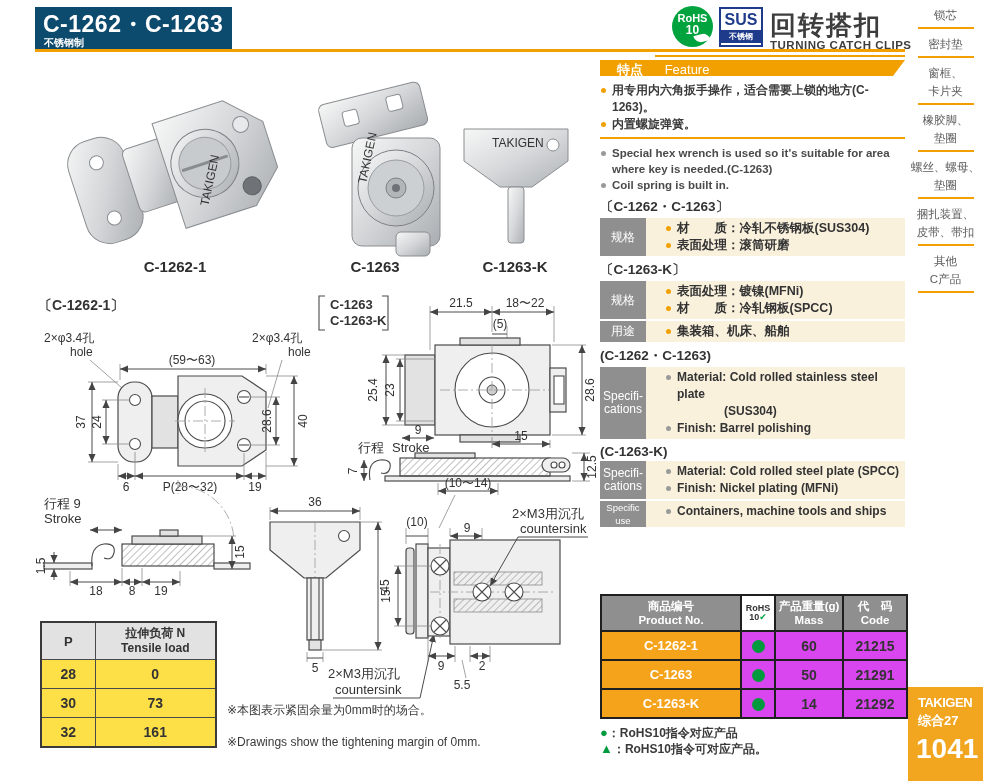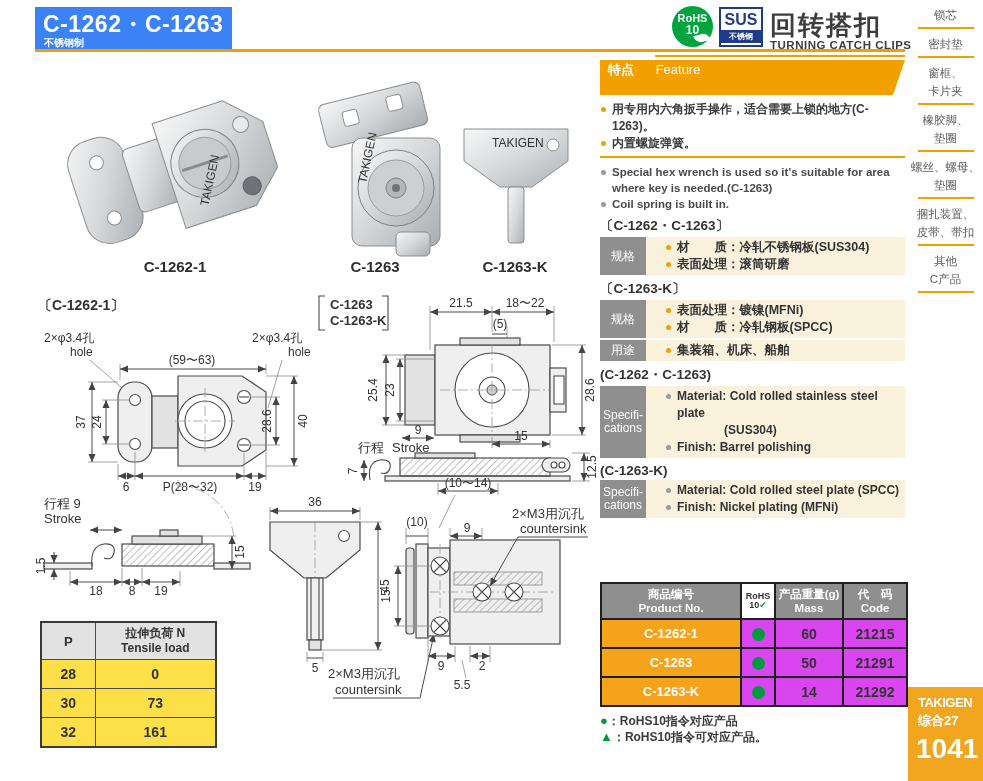--- a/index.html
+++ b/index.html
@@ -1,20 +1,20 @@
 <!DOCTYPE html>
 <html><head>
 <meta charset="utf-8">
 <style>
   html,body{margin:0;padding:0;background:#fff;}
   #page{position:relative;width:983px;height:781px;background:#fff;overflow:hidden;
         font-family:"Liberation Sans","DejaVu Sans",sans-serif;color:#333;}
   .abs{position:absolute;}
   
-  .title-box{left:35px;top:7px;width:197px;height:45px;background:#3b82f6;}
+  .title-box{left:35px;top:7px;width:197px;height:45px;background:#0c4a6e;}
   .title-main{position:absolute;left:8px;top:2px;font-size:23px;font-weight:bold;color:#fff;letter-spacing:.5px;}
   .title-sub{position:absolute;left:9px;bottom:2px;font-size:10px;font-weight:bold;color:#fff;}
   .rule1{left:35px;top:49px;width:870px;height:3px;background:#F2A000;}
   .rule2{left:655px;top:55px;width:250px;height:2px;background:#F2A000;}
   .rohs-badge{left:672px;top:6px;width:41px;height:41px;border-radius:50%;background:#00A33E;color:#fff;text-align:center;}
   .rohs-l1{font-size:11px;font-weight:bold;margin-top:7px;line-height:11px;}
   .rohs-l2{font-size:12px;font-weight:bold;line-height:13px;}
   .rohs-leaf{position:absolute;right:3px;bottom:5px;width:16px;height:8px;background:#fff;border-radius:0 8px 0 8px;transform:rotate(-15deg);}
   .sus-badge{left:719px;top:7px;width:44px;height:40px;border:2.5px solid #1E3A8A;background:#fff;box-sizing:border-box;}
   .sus-main{display:block;text-align:center;font-size:16px;font-weight:bold;color:#1E3A8A;line-height:21px;}
@@ -27,22 +27,22 @@
   .sb-label{font-size:11.5px;color:#5c5c5c;line-height:13px;white-space:pre-line;}
   .sb-item::after{content:"";display:block;width:56px;height:2px;background:#F2A000;margin:4px auto 0;}
   .page-tab{left:908px;top:687px;width:75px;height:94px;background:#F2A620;color:#fff;}
   .pt-brand{position:absolute;left:10px;top:8px;font-size:13px;font-weight:bold;letter-spacing:-.5px;}
   .pt-vol{position:absolute;left:10px;top:25px;font-size:13px;font-weight:bold;}
   .pt-page{position:absolute;left:8px;top:46px;font-size:28px;font-weight:bold;}
   
   .photo-label{font-size:15px;font-weight:bold;color:#2e2e2e;text-align:center;}
   
   .info{left:600px;top:60px;width:305px;}
-  .feat-bar{height:35px;background:#F2A000;clip-path:polygon(0 0,100% 0,calc(100% - 12px) 100%,0 100%);
-            color:#fff;font-size:13px;line-height:20px;}
+  .feat-bar{height:16px;background:#F2A000;clip-path:polygon(0 0,100% 0,calc(100% - 12px) 100%,0 100%);
+            color:#fff;font-size:13px;line-height:20px;padding-left:9px;}
   .feat-cn{font-weight:bold;margin-left:8px;}
   .feat-en{margin-left:18px;}
   .blist{margin:6px 0 4px;}
   .bline{position:relative;padding-left:12px;font-size:12px;font-weight:bold;color:#3a3a3a;line-height:17px;}
   .bline::before{content:"";position:absolute;left:1px;top:6px;width:5px;height:5px;border-radius:50%;background:#F2A000;}
   .bline.en{font-size:11.5px;font-weight:bold;color:#4a4a4a;line-height:16px;}
   .bline.en::before{background:#9a9a9a;}
   .feat-div{height:2px;background:#F2A000;margin:3px 0 4px;}
   .spec-h{font-size:13.5px;font-weight:bold;color:#333;margin:5px 0 2px;}
   .spec-row{display:flex;margin-bottom:2px;}
@@ -50,21 +50,21 @@
               text-align:center;font-size:12px;line-height:13px;white-space:pre-line;flex:none;}
   .spec-label.sm{font-size:9.5px;}
   .spec-body{flex:1;background:#FAF1DD;padding:2px 4px 2px 20px;}
   .sline{position:relative;padding-left:11px;font-size:12.5px;font-weight:bold;color:#333;line-height:17px;}
   .sline::before{content:"";position:absolute;left:0;top:6px;width:5px;height:5px;border-radius:50%;background:#F2A000;}
   .sline.en{font-size:12px;}
   .sline.en::before{background:#9a9a9a;}
   .sline.cont{padding-left:58px;}
   .sline.cont::before{display:none;}
   
-  .order{left:600px;top:582px;width:254px;}
+  .order{left:600px;top:594px;width:254px;}
   table{border-collapse:collapse;}
   .ot{width:306px;table-layout:fixed;}
   .ot td{border:2px solid #1f1f1f;padding:0;text-align:center;vertical-align:middle;}
   .oth{background:#8F8F8F;color:#fff;font-size:11.5px;font-weight:bold;line-height:14px;height:34px;}
   .othw{background:#fff;color:#333;font-size:9px;font-weight:bold;line-height:9px;}
   .rohs10{color:#333;}.rohs-chk{color:#00A33E;font-size:9px;}
   .otp{background:#F5A31B;color:#fff;font-size:13px;font-weight:bold;height:27px;}
   .otv{background:#d946ef;color:#333;font-size:14px;font-weight:bold;}
   .gdot{display:inline-block;width:13px;height:13px;border-radius:50%;background:#009A3E;vertical-align:middle;}
   .legend{margin-top:6px;font-size:12px;font-weight:bold;color:#3a3a3a;line-height:16px;}
@@ -243,20 +243,26 @@
         <div class="sline en">Finish: Barrel polishing</div>
       </div>
     </div>
     <div class="spec-h">(C-1263-K)</div>
     <div class="spec-row">
       <div class="spec-label">Specifi-
 cations</div>
       <div class="spec-body">
         <div class="sline en">Material: Cold rolled steel plate (SPCC)</div>
         <div class="sline en">Finish: Nickel plating (MFNi)</div>
+      </div>
+    </div>
+    <div class="spec-row">
+      <div class="spec-label sm">Specific use</div>
+      <div class="spec-body">
+        <div class="sline en">Containers, machine tools and ships</div>
       </div>
     </div>
   </div>
 
   <svg class="abs" style="left:30px;top:290px" width="575" height="430" viewBox="0 0 575 430">
     <defs>
       <marker id="ar" viewBox="0 0 10 10" refX="9" refY="5" markerWidth="9" markerHeight="9" orient="auto-start-reverse" markerUnits="userSpaceOnUse">
           <path d="M0,1 L9,5 L0,9 z" fill="#444"></path>
         </marker>
       <pattern id="ht" width="5" height="5" patternUnits="userSpaceOnUse" patternTransform="rotate(45)">
@@ -518,20 +524,24 @@
         <td class="ptv">73</td>
       </tr>
       <tr>
         <td class="ptv">32</td>
         <td class="ptv">161</td>
       </tr>
     </tbody>
       </table>
   </div>
 
+  <div class="abs notes">
+    <div>※本图表示紧固余量为0mm时的场合。</div>
+    <div>※Drawings show the tightening margin of 0mm.</div>
+  </div>
 
   <div class="abs order">
     <table class="ot">
       <colgroup>
           <col style="width:140px">
           <col style="width:34px">
           <col style="width:68px">
           <col style="width:64px">
         </colgroup>
       <tbody>

